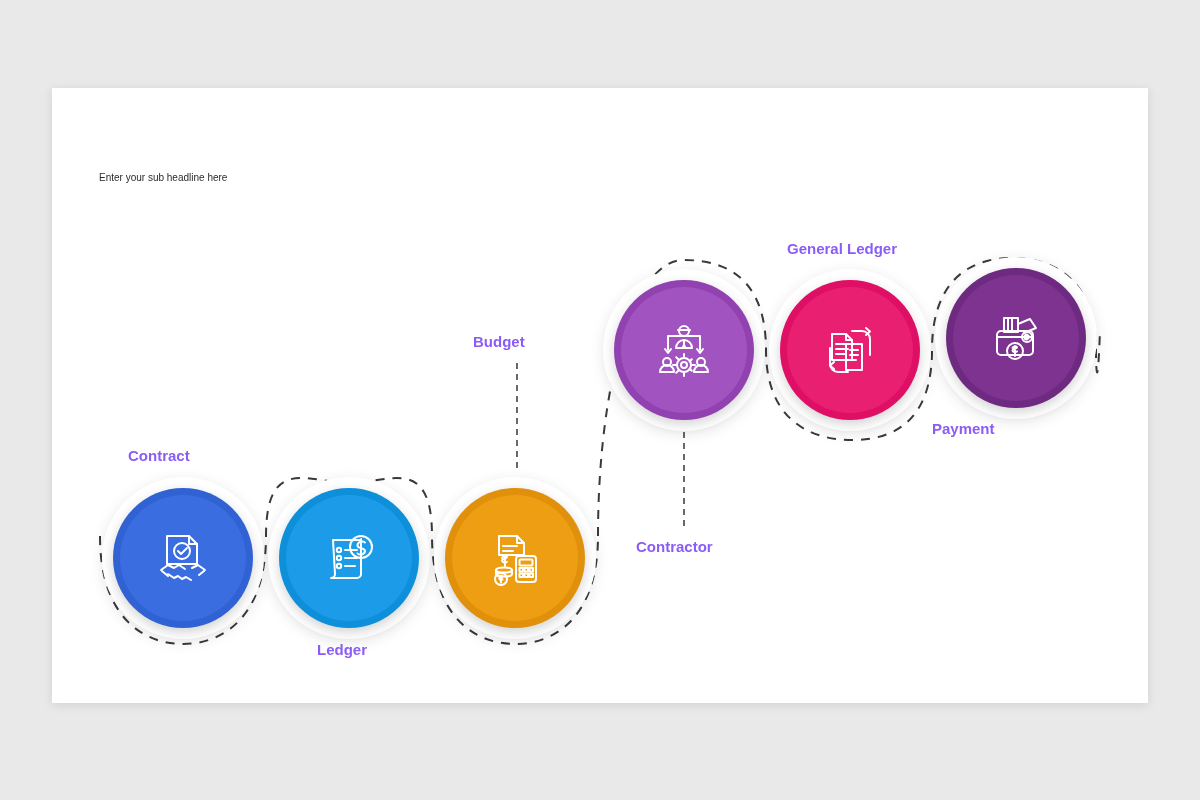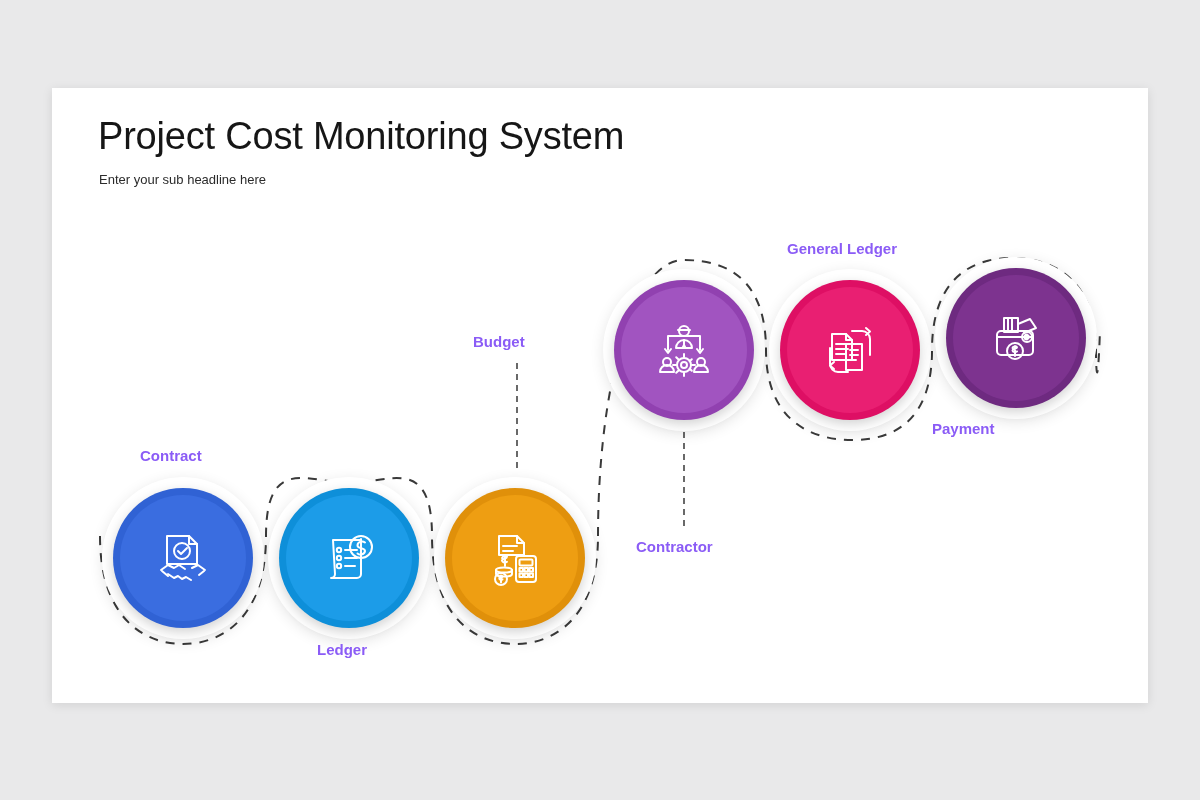--- a/index.html
+++ b/index.html
@@ -25,21 +25,21 @@
     left: 46px; top: 27px;
     font-size: 38px;
     font-weight: 400;
     color: #161616;
     letter-spacing: -0.2px;
     white-space: nowrap;
   }
   #page-subtitle {
     position: absolute;
     left: 47px; top: 84px;
-    font-size: 13px;
+    font-size: 10px;
     font-weight: 400;
     color: #2b2b2b;
     white-space: nowrap;
   }
   #diagram {
     position: absolute;
     left: 0; top: 0;
     width: 1096px; height: 615px;
   }
   .conn-svg {
@@ -125,21 +125,20 @@
     white-space: nowrap;
     z-index: 5;
   }
 </style>
 </head>
 <body>
 
 <div id="stage">
   <div id="slide">
 
-    <div id="page-title">Project Cost Monitoring System</div>
     <div id="page-subtitle">Enter your sub headline here</div>
 
     <div id="diagram">
 
       <svg class="conn-svg" viewBox="0 0 1096 615">
         <g fill="none" stroke="#3a3a3a" stroke-width="2" stroke-dasharray="9 8" stroke-linecap="butt">
 
           <path d="M 48 448
                    C 48 530, 92 556, 131 556
                    C 170 556, 214 530, 214 448
@@ -177,21 +176,21 @@
               <circle cx="31" cy="25" r="8"></circle>
               <path d="M27 25 l3 3 l6 -6"></path>
               <path d="M10 44 l7 -5 l6 3 l5 -3 l6 4"></path>
               <path d="M54 44 l-7 -5 l-6 3"></path>
               <path d="M17 48 l6 4 l4 -2 l4 3 l4 -2 l5 3"></path>
               <path d="M11 45 l6 5 M53 45 l-5 4"></path>
             </g>
           </svg>
         </span>
       </div>
-      <div class="step-label" style="left:88px; top:359px;">Contract</div>
+      <div class="step-label" style="left:76px; top:359px;">Contract</div>
 
       <div class="node" style="left:227px; top:400px;">
         <span class="halo"></span>
         <span class="disc" style="background:#0e8fd9;"></span>
         <span class="disc-inner" style="background:#1c9ce8;"></span>
         <span class="glyph">
           <svg viewBox="0 0 64 64">
             <g fill="none" stroke="#ffffff" stroke-width="2" stroke-linecap="round" stroke-linejoin="round">
               <path d="M16 14 h28 v34 a4 4 0 0 1 -4 4 H14 a4 4 0 0 0 4 -4 Z"></path>
               <circle cx="22" cy="24" r="2.2"></circle>

